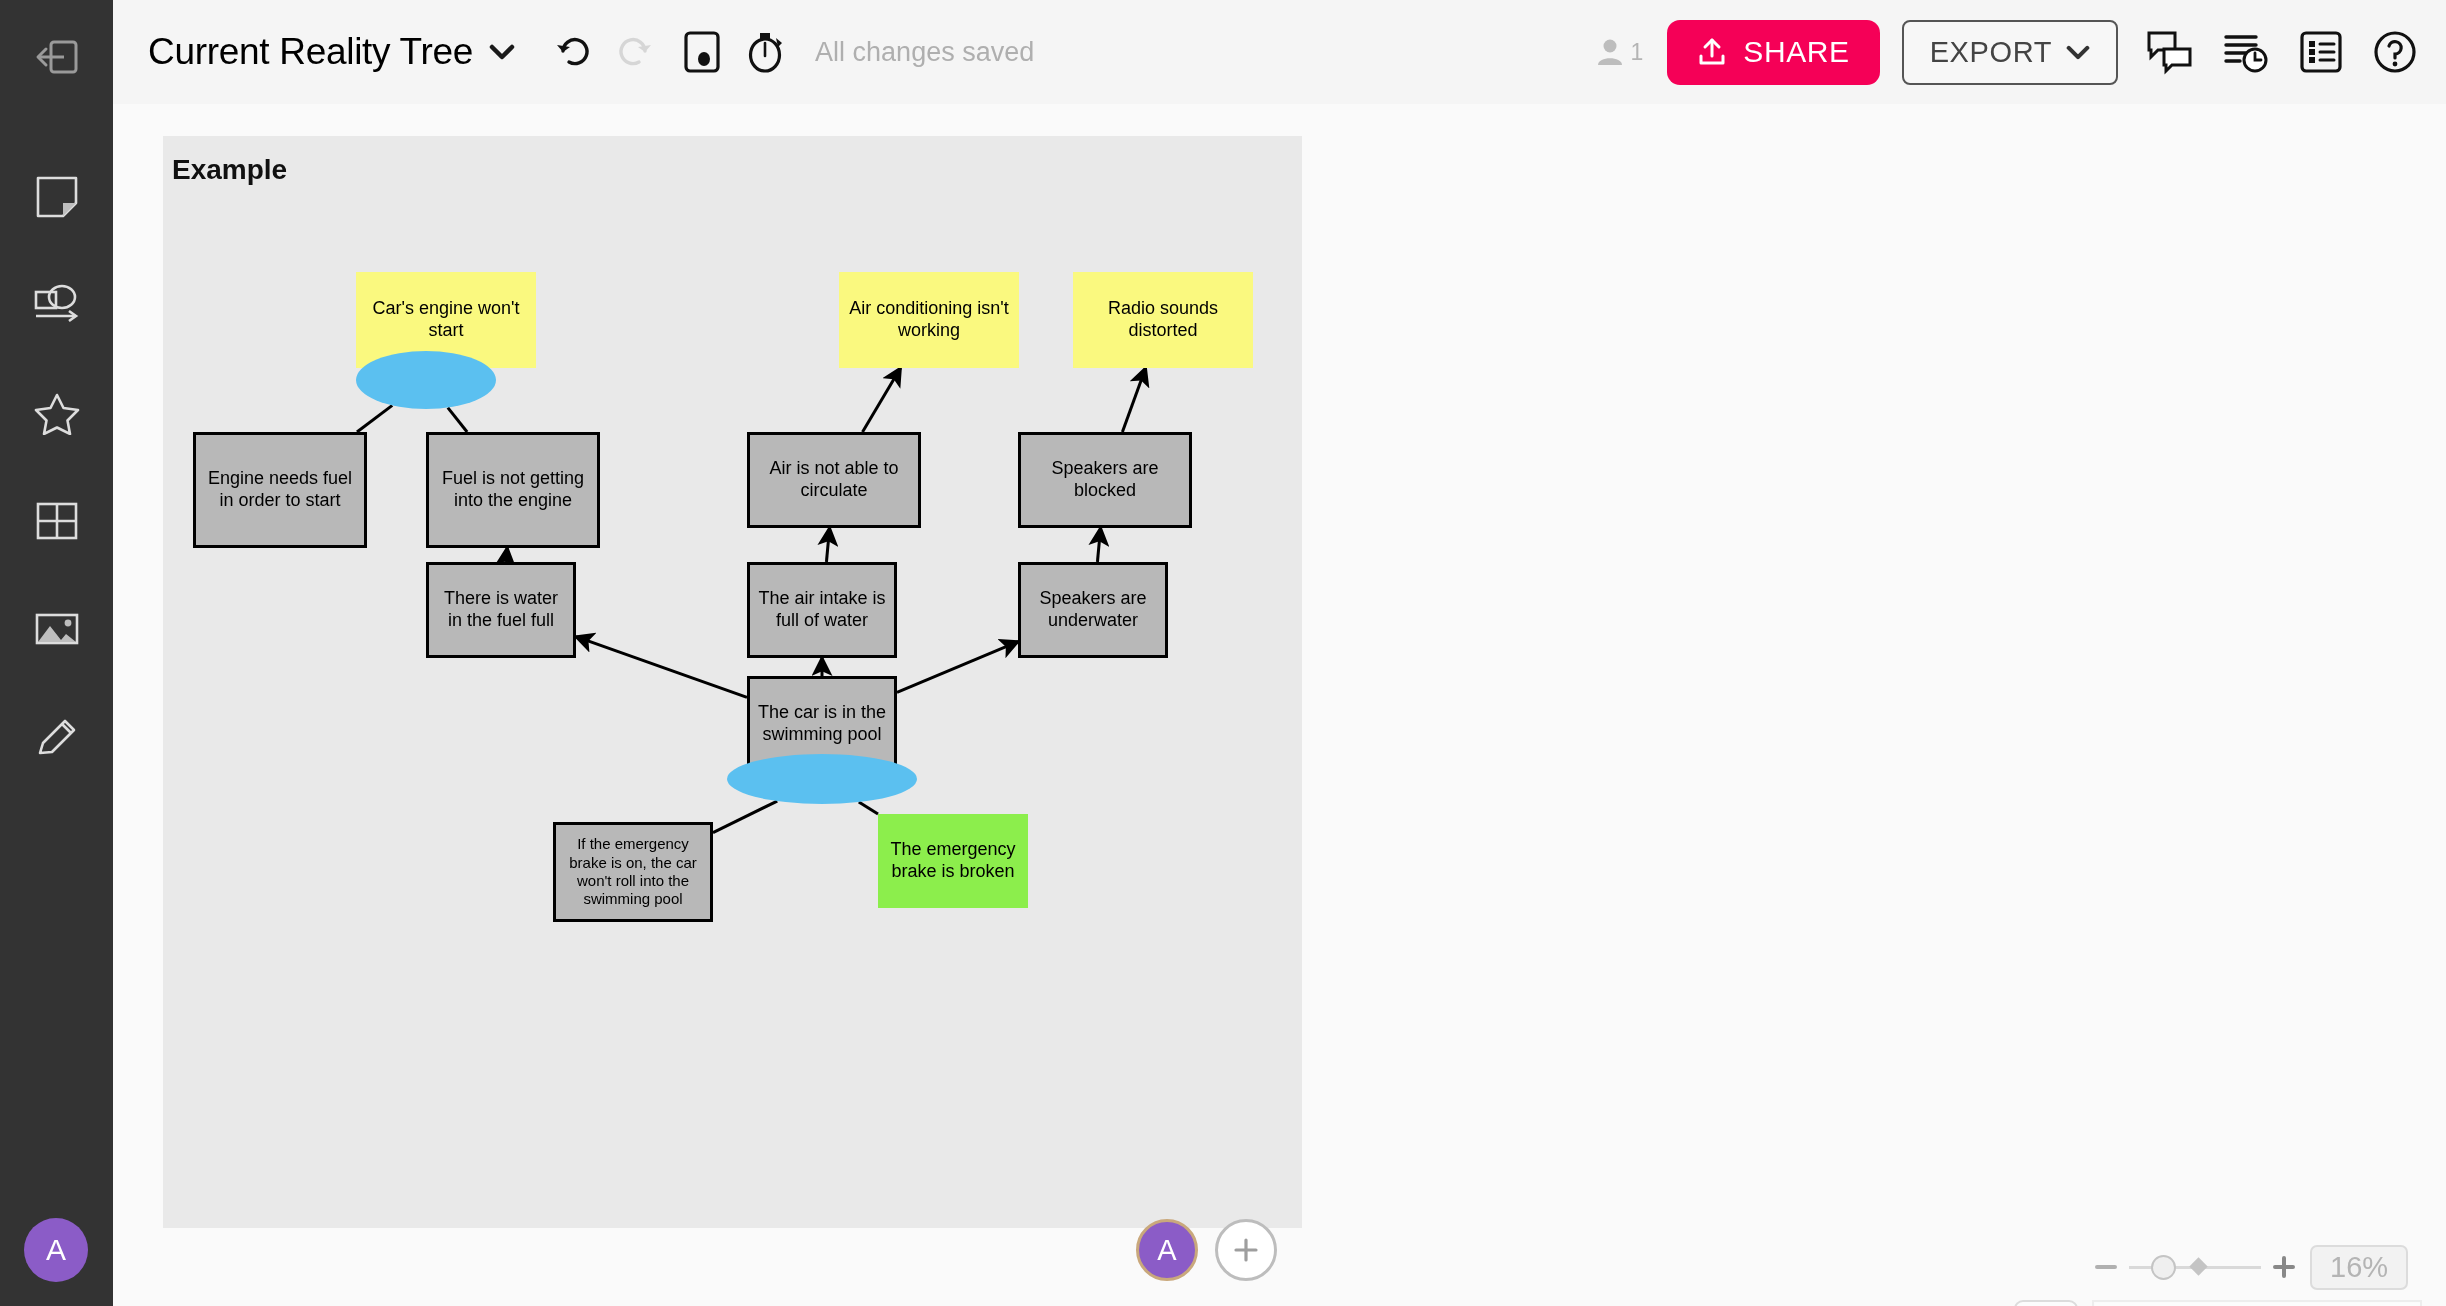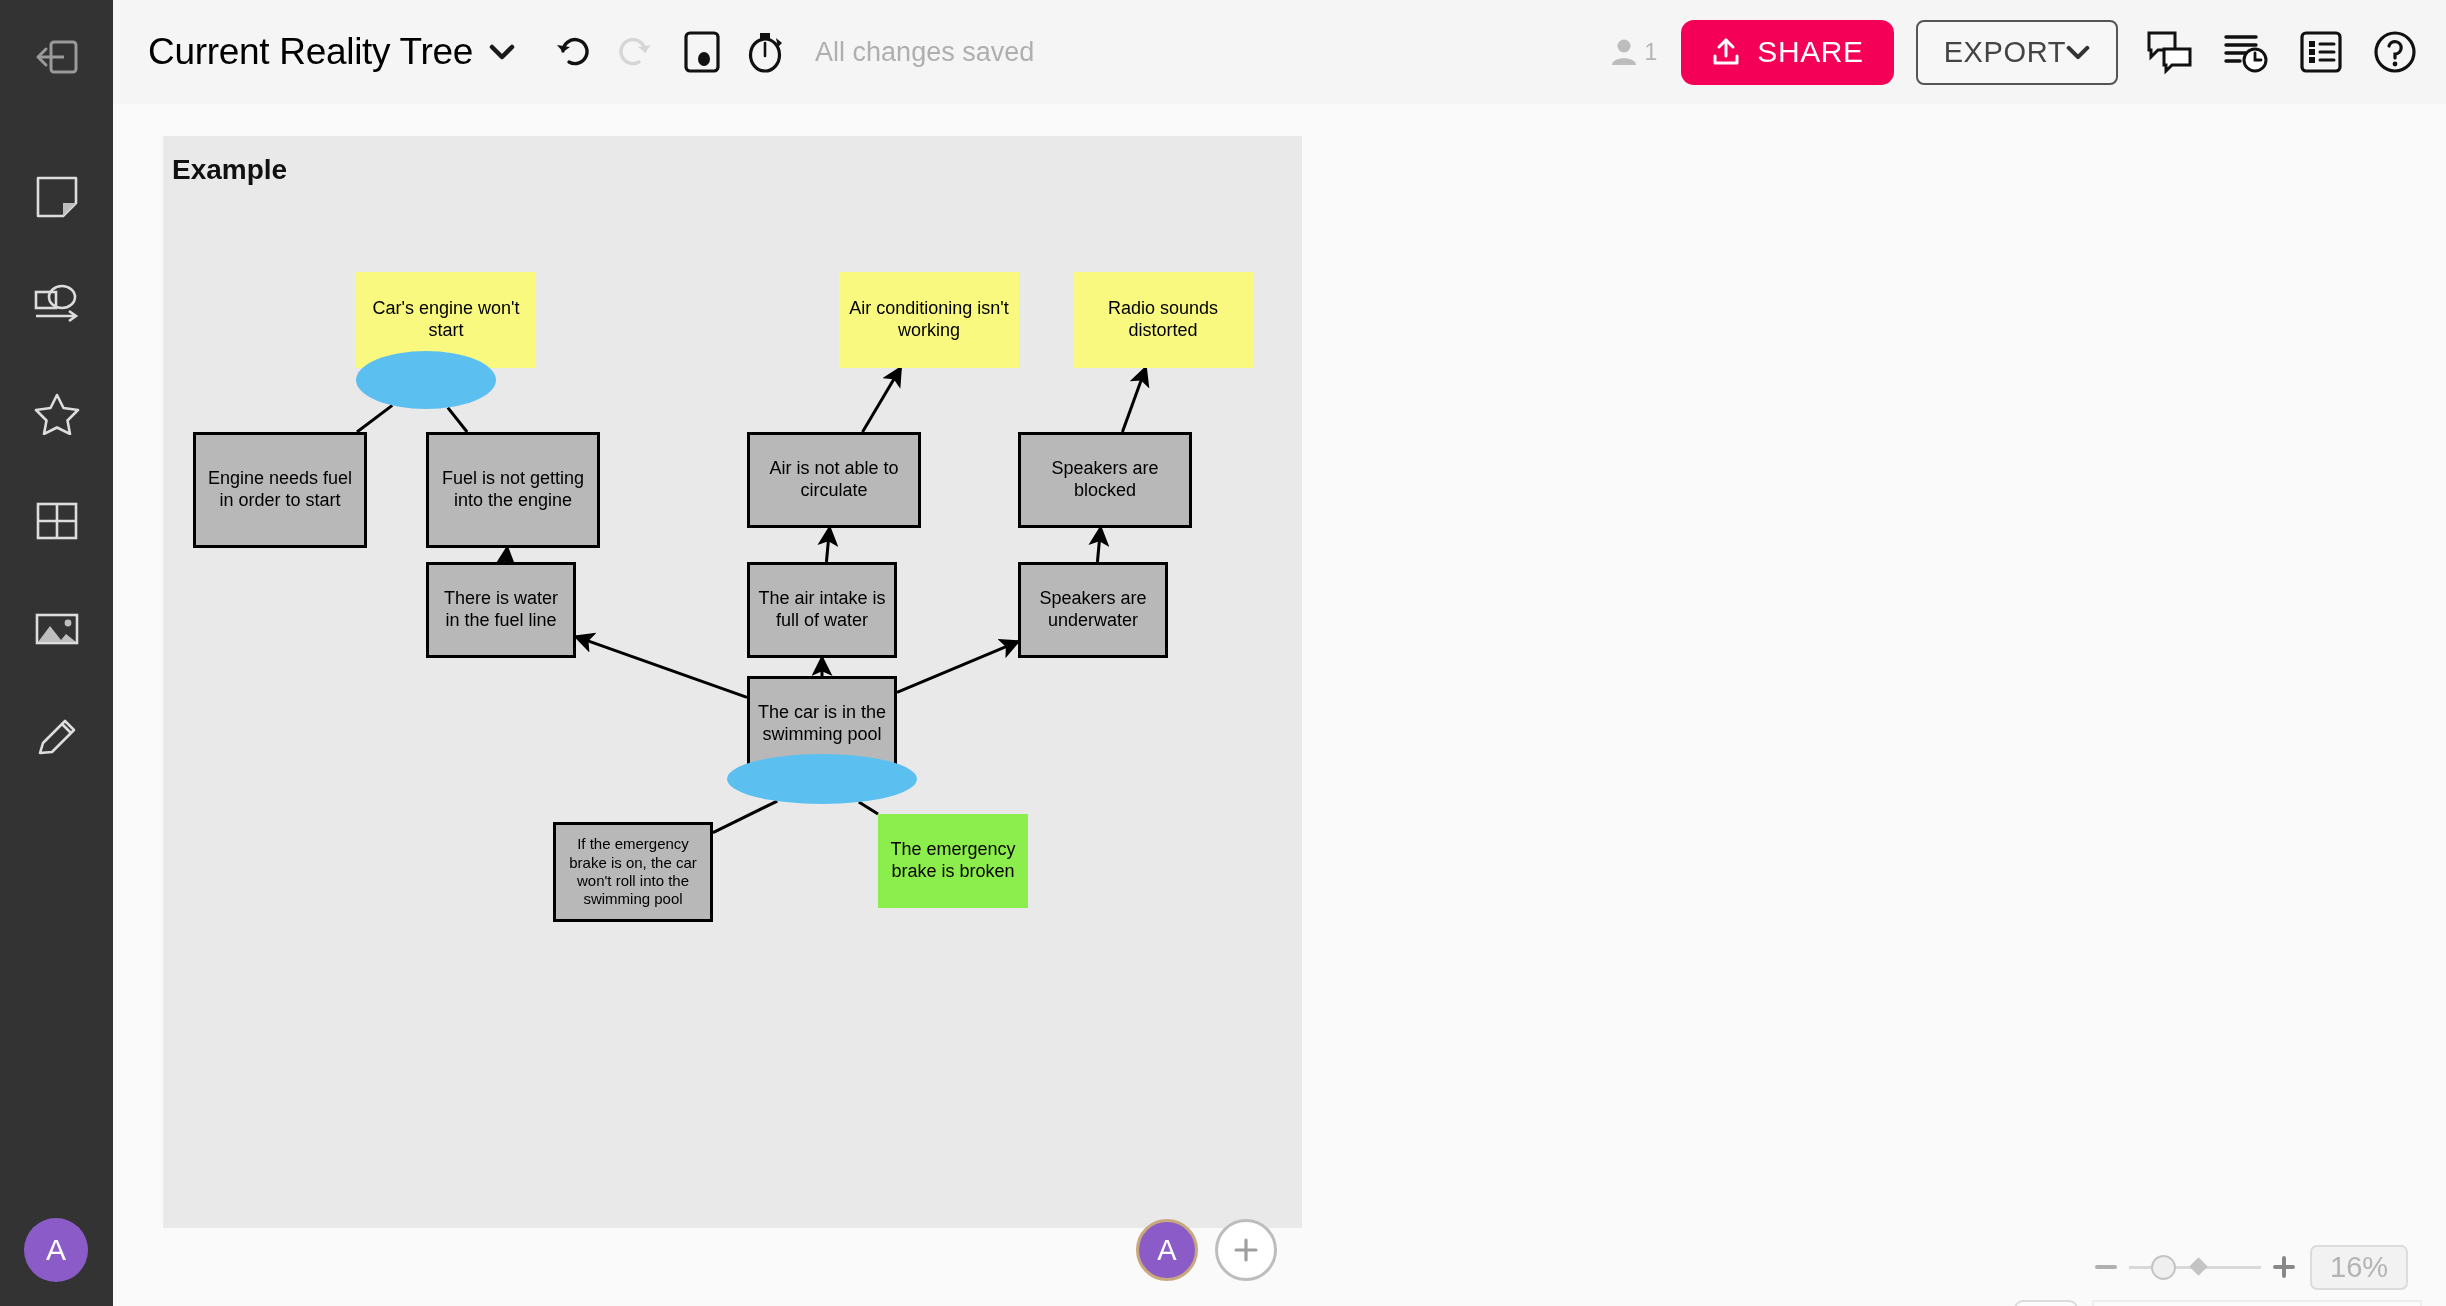--- a/index.html
+++ b/index.html
@@ -74,21 +74,21 @@
     display: flex; align-items: center; gap: 16px;
     font-size: 30px; font-weight: 400; letter-spacing: 0.6px;
     cursor: pointer;
     font-family: "Liberation Sans", sans-serif;
   }
   #export-button {
     margin-left: 22px;
     background: #F7F7F7; color: #444444;
     border: 2px solid #555555; border-radius: 8px;
     height: 65px; padding: 0 26px;
-    display: flex; align-items: center; gap: 0;
+    display: flex; align-items: center; gap: 14px;
     font-size: 29px; letter-spacing: 0.6px;
     cursor: pointer;
     font-family: "Liberation Sans", sans-serif;
   }
   .topicon { margin-left: 28px; cursor: pointer; display:flex; align-items:center; }
 
   
   #canvas {
     position: absolute; left: 113px; top: 104px;
     width: 2333px; height: 1202px;
@@ -392,21 +392,21 @@
         <div class="node" style="left: 263px; top: 296px; width: 174px; height: 116px; font-size: 18px; background: rgb(184, 184, 184);">
           <span>Fuel is not getting into the engine</span>
         </div>
         <div class="node" style="left: 584px; top: 296px; width: 174px; height: 96px; font-size: 18px; background: rgb(184, 184, 184);">
           <span>Air is not able to circulate</span>
         </div>
         <div class="node" style="left: 855px; top: 296px; width: 174px; height: 96px; font-size: 18px; background: rgb(184, 184, 184);">
           <span>Speakers are blocked</span>
         </div>
         <div class="node" style="left: 263px; top: 426px; width: 150px; height: 96px; font-size: 18px; background: rgb(184, 184, 184);">
-          <span>There is water in the fuel line</span>
+          <span>There is water in the fuel full</span>
         </div>
         <div class="node" style="left: 584px; top: 426px; width: 150px; height: 96px; font-size: 18px; background: rgb(184, 184, 184);">
           <span>The air intake is full of water</span>
         </div>
         <div class="node" style="left: 855px; top: 426px; width: 150px; height: 96px; font-size: 18px; background: rgb(184, 184, 184);">
           <span>Speakers are underwater</span>
         </div>
         <div class="node" style="left: 584px; top: 540px; width: 150px; height: 96px; font-size: 18px; background: rgb(184, 184, 184);">
           <span>The car is in the swimming pool</span>
         </div>

